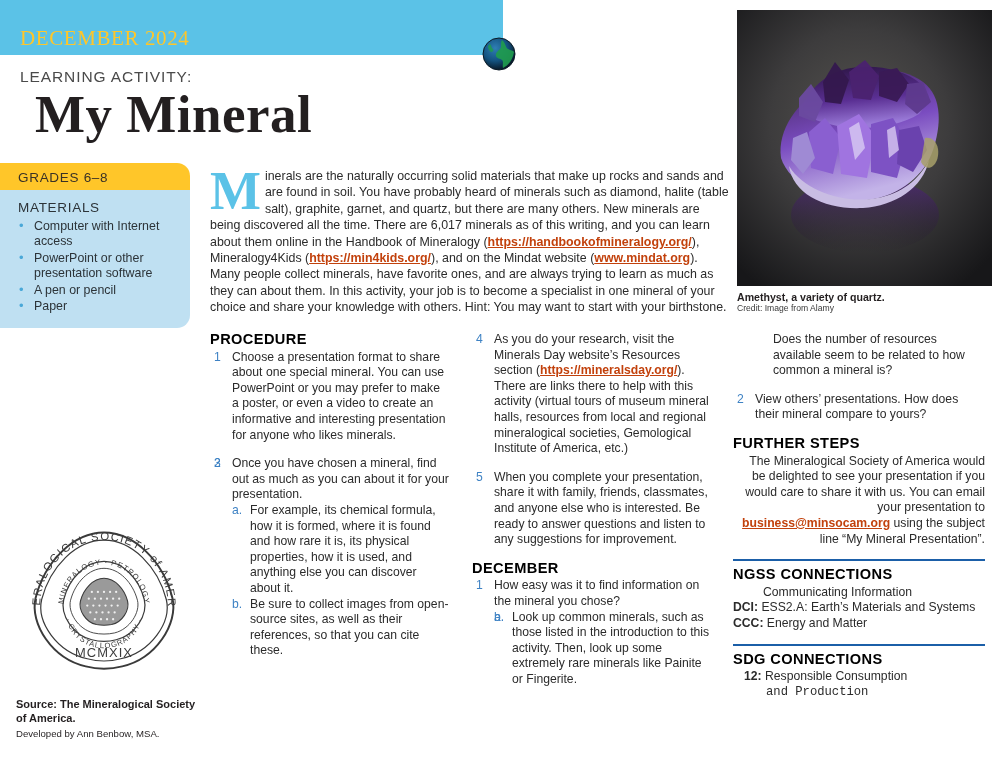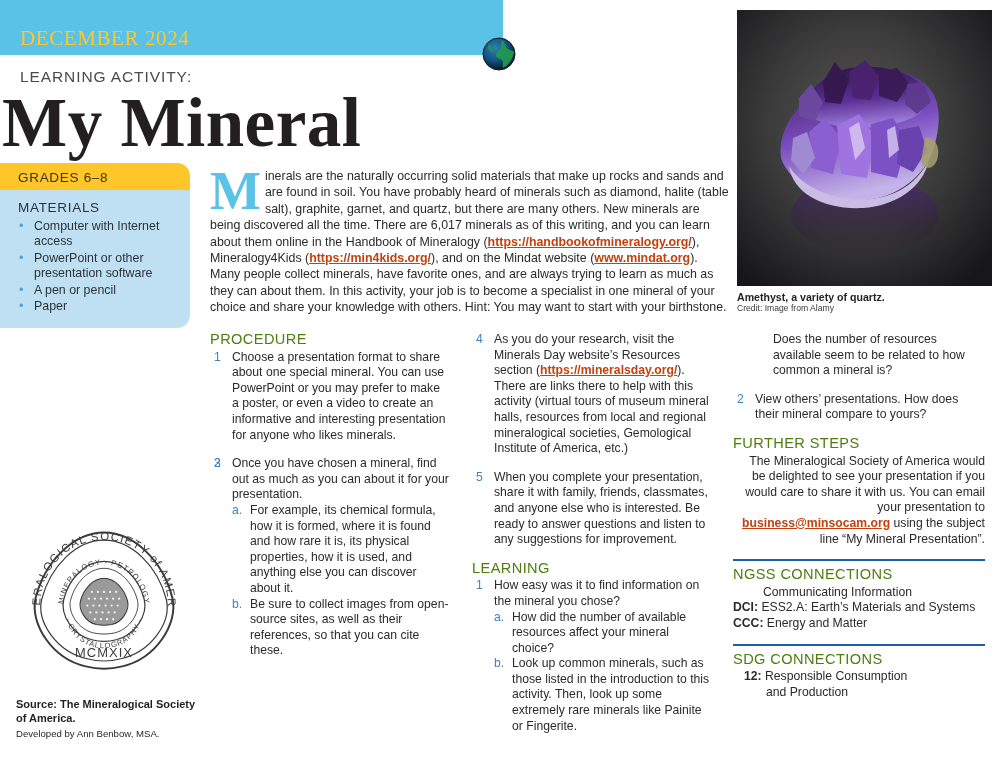--- a/index.html
+++ b/index.html
@@ -42,24 +42,24 @@
   .learning-activity {
     position: absolute;
     left: 20px; top: 68px;
     font-size: 15.5px;
     letter-spacing: 0.9px;
     color: #4a4a4a;
     font-weight: 300;
   }
   .main-title {
     position: absolute;
-    left: 2px; top: 84px;
+    left: 35px; top: 84px;
     font-family: "Liberation Serif", serif;
     font-weight: bold;
-    font-size: 69px;
+    font-size: 53px;
     letter-spacing: 0.5px;
     color: #231f20;
     line-height: 1.15;
   }
 
   
   .grades-bar {
     position: absolute;
     left: 0; top: 163px;
     width: 190px; height: 27px;
@@ -165,25 +165,25 @@
     top: 332px;
     font-size: 12.2px;
     line-height: 15.6px;
     color: #2b2b2b;
   }
   .col1 { left: 210px; width: 240px; }
   .col2 { left: 472px; width: 240px; }
   .col3 { left: 733px; width: 252px; }
 
   .sec-head {
-    color: #4d7c0f;
+    color: #000000;
     font-size: 14.6px;
     letter-spacing: 0.4px;
     margin: 0 0 2px 0;
-    font-weight: normal;
+    font-weight: bold;
   }
   .sec-head.tight { margin-top: 13px; }
 
   ol.steps {
     margin: 0; padding: 0;
     list-style: none;
   }
   ol.steps > li {
     position: relative;
     padding-left: 22px;
@@ -239,21 +239,21 @@
 
   .sdg-row {
     display: block;
     font-size: 12.2px;
     line-height: 15.6px;
     padding-left: 33px;
     text-indent: -22px;
     margin-left: 0;
   }
   .sdg-row .k { font-weight: bold; }
-  .sdg-cont { padding-left: 33px; display: block; }
+  .sdg-cont { padding-left: 33px; display: block; font-family: Liberation Mono, monospace; }
 
   
   .photo-wrap {
     position: absolute;
     left: 737px; top: 10px;
     width: 255px; height: 276px;
     overflow: hidden;
   }
   .photo-frame {
     width: 100%; height: 100%;
@@ -467,29 +467,28 @@
     <li>
       <span class="num">4</span>
       <span>As you do your research, visit the Minerals Day website’s Resources section (</span><span class="lnk">https://mineralsday.org/</span><span>). There are links there to help with this activity (virtual tours of museum mineral halls, resources from local and regional mineralogical societies, Gemological Institute of America, etc.)</span>
     </li>
     <li>
       <span class="num">5</span>
       <span>When you complete your presentation, share it with family, friends, classmates, and anyone else who is interested. Be ready to answer questions and listen to any suggestions for improvement.</span>
     </li>
   </ol>
 
-  <div class="sec-head tight">LEARNING</div>
+  <div class="sec-head tight">DECEMBER</div>
   <ol class="steps">
     <li>
       <span class="num">1</span>
       <span>How easy was it to find information on the mineral you chose?</span>
       <ol class="sub">
         <li>
           <span class="slab">a.</span>
-          <span>How did the number of available resources affect your mineral choice?</span>
         </li>
         <li>
           <span class="slab">b.</span>
           <span>Look up common minerals, such as those listed in the introduction to this activity. Then, look up some extremely rare minerals like Painite or Fingerite.</span>
         </li>
       </ol>
     </li>
   </ol>
 </div>
 

